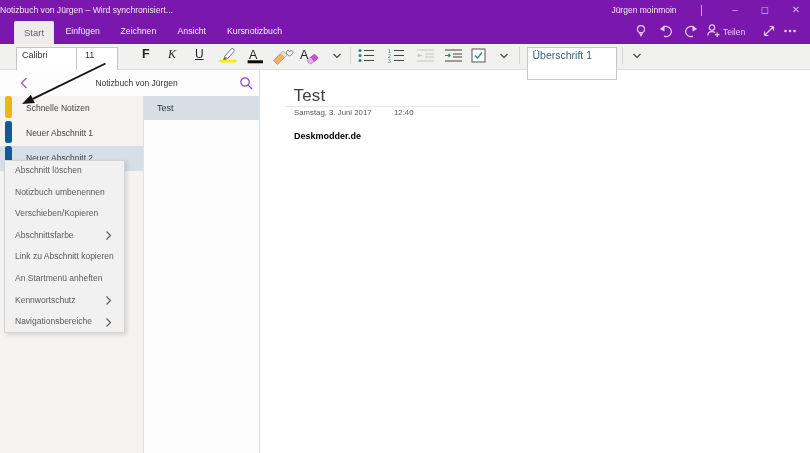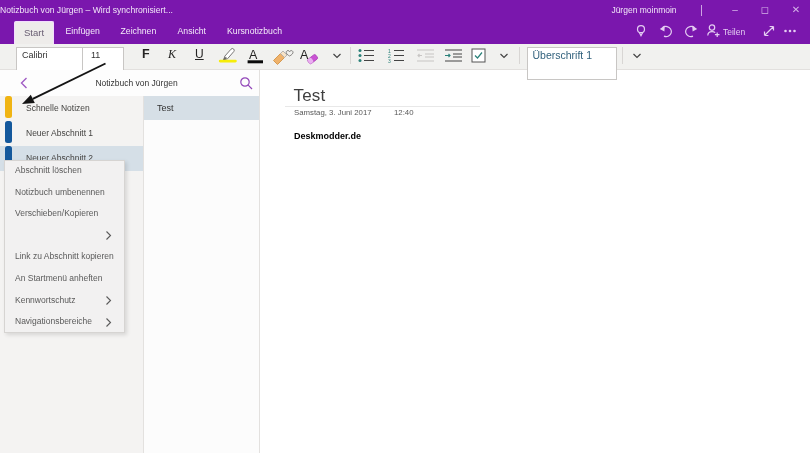--- a/index.html
+++ b/index.html
@@ -94,21 +94,21 @@
   <path d="M63.2 5.9 L58.2 2.4 L58.6 8.5 Z" fill="#e4cdf2"></path>
   <text x="89" y="11.5" font-size="8.5" fill="#e4cdf2" font-family="Liberation Sans">Teilen</text>
   <circle cx="151.5" cy="8" r="1.3" fill="#e4cdf2"></circle>
   <circle cx="156" cy="8" r="1.3" fill="#e4cdf2"></circle>
   <circle cx="160.5" cy="8" r="1.3" fill="#e4cdf2"></circle>
 </svg>
 </div>
 
 <div class="abs" id="toolbar"></div>
 <div class="abs tbox" style="left:16px; width:67px; padding-left:5px; line-height:15px;">Calibri</div>
-<div class="abs tbox" style="left:82px; width:42px; padding-left:8px; line-height:15px;">11</div>
+<div class="abs tbox" style="left:76px; width:42px; padding-left:8px; line-height:15px;">11</div>
 
 <div class="abs icon" style="left:142px; top:46.5px; font-size:12.5px; font-weight:bold; color:#252423;">F</div>
 <div class="abs icon" style="left:168px; top:46.5px; font-size:12px; font-style:italic; color:#252423; font-family:'Liberation Serif',serif;">K</div>
 <div class="abs icon" style="left:195px; top:46.5px; font-size:12px; color:#252423; text-decoration:underline;">U</div>
 <div class="abs icon" style="left:218px; top:46px;">
   <svg width="22" height="20" viewBox="0 0 22 20">
     <path d="M6.5 10.5 L13 3.2 A1.8 1.8 0 0 1 15.8 5.5 L9.5 12.8 Z" fill="#fff" stroke="#7a7876" stroke-width="1"></path>
     <path d="M6.3 10.8 L9.2 13.2 L4.5 14.8 Z" fill="#696764"></path>
     <rect x="0.8" y="13.7" width="18" height="2.8" rx="1.4" fill="#f6ed09"></rect>
   </svg>
@@ -231,20 +231,21 @@
 <div class="abs" id="ctitle">Test</div>
 <div class="abs" id="cunderline"></div>
 <div class="abs" id="cdate">Samstag, 3. Juni 2017</div>
 <div class="abs" id="ctime">12:40</div>
 <div class="abs" id="cbody">Deskmodder.de</div>
 
 <div class="abs" id="menu">
   <div class="mitem" style="top:-1.1px;">Abschnitt löschen</div>
   <div class="mitem" style="top:20.5px;">Notizbuch umbenennen</div>
   <div class="mitem" style="top:42.1px;">Verschieben/Kopieren</div>
+  <div class="mitem" style="top:63.7px;">Abschnittsfarbe</div>
   <div class="mitem" style="top:85.3px;">Link zu Abschnitt kopieren</div>
   <div class="mitem" style="top:106.9px;">An Startmenü anheften</div>
   <div class="mitem" style="top:128.5px;">Kennwortschutz</div>
   <div class="mitem" style="top:150.1px;">Navigationsbereiche</div>
   <div class="marrow" style="left:100px; top:69px;">
       <svg width="7" height="11" viewBox="0 0 7 11">
         <path d="M1.5 1.5 L5.5 5.5 L1.5 9.5" fill="none" stroke="#5a5a5a" stroke-width="1.1"></path>
       </svg>
     </div>
   <div class="marrow" style="left:100px; top:134px;">

